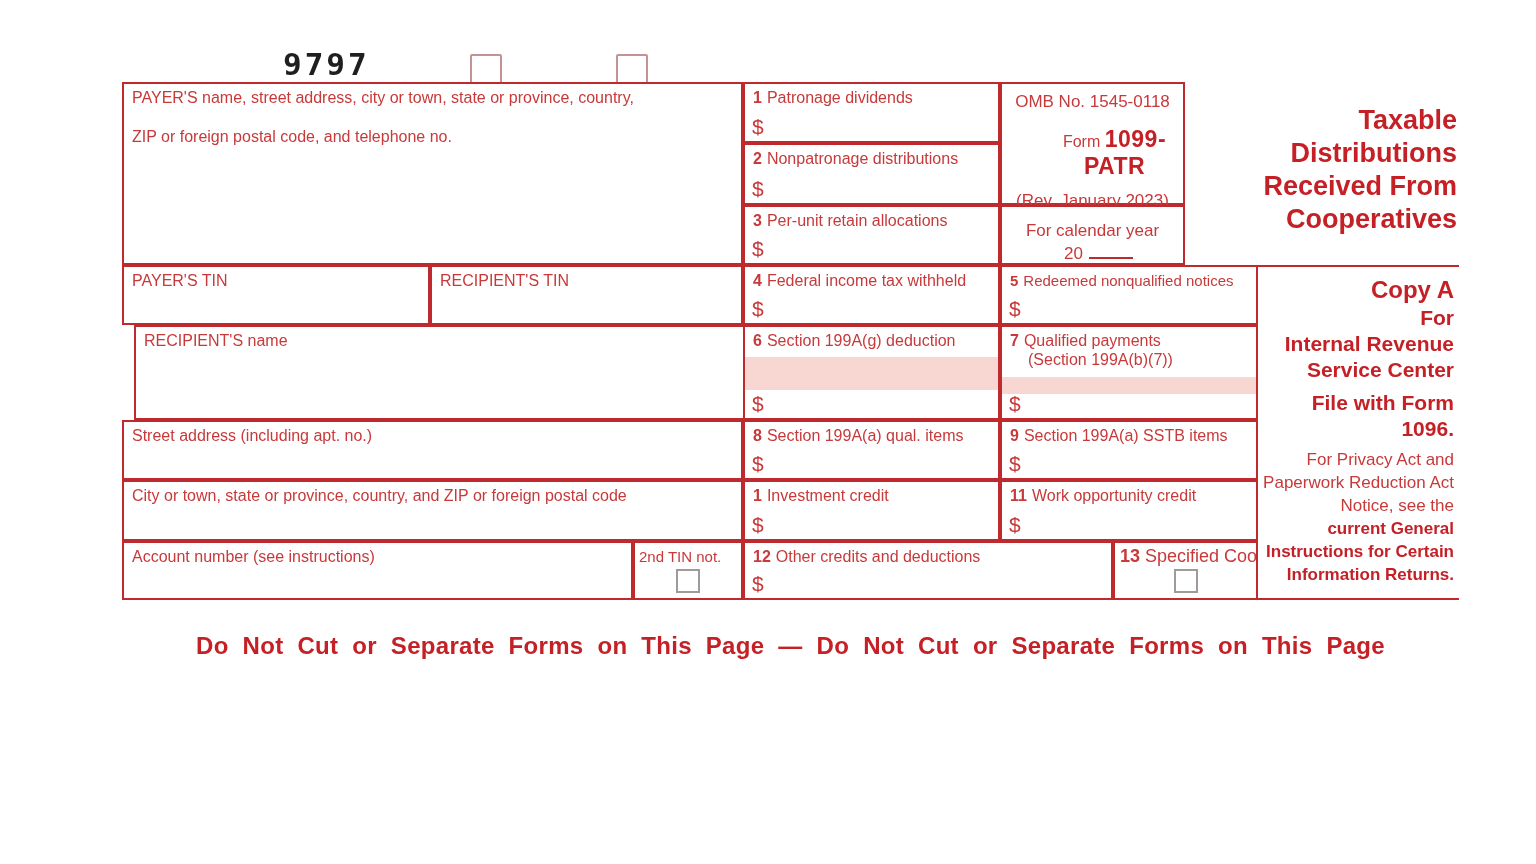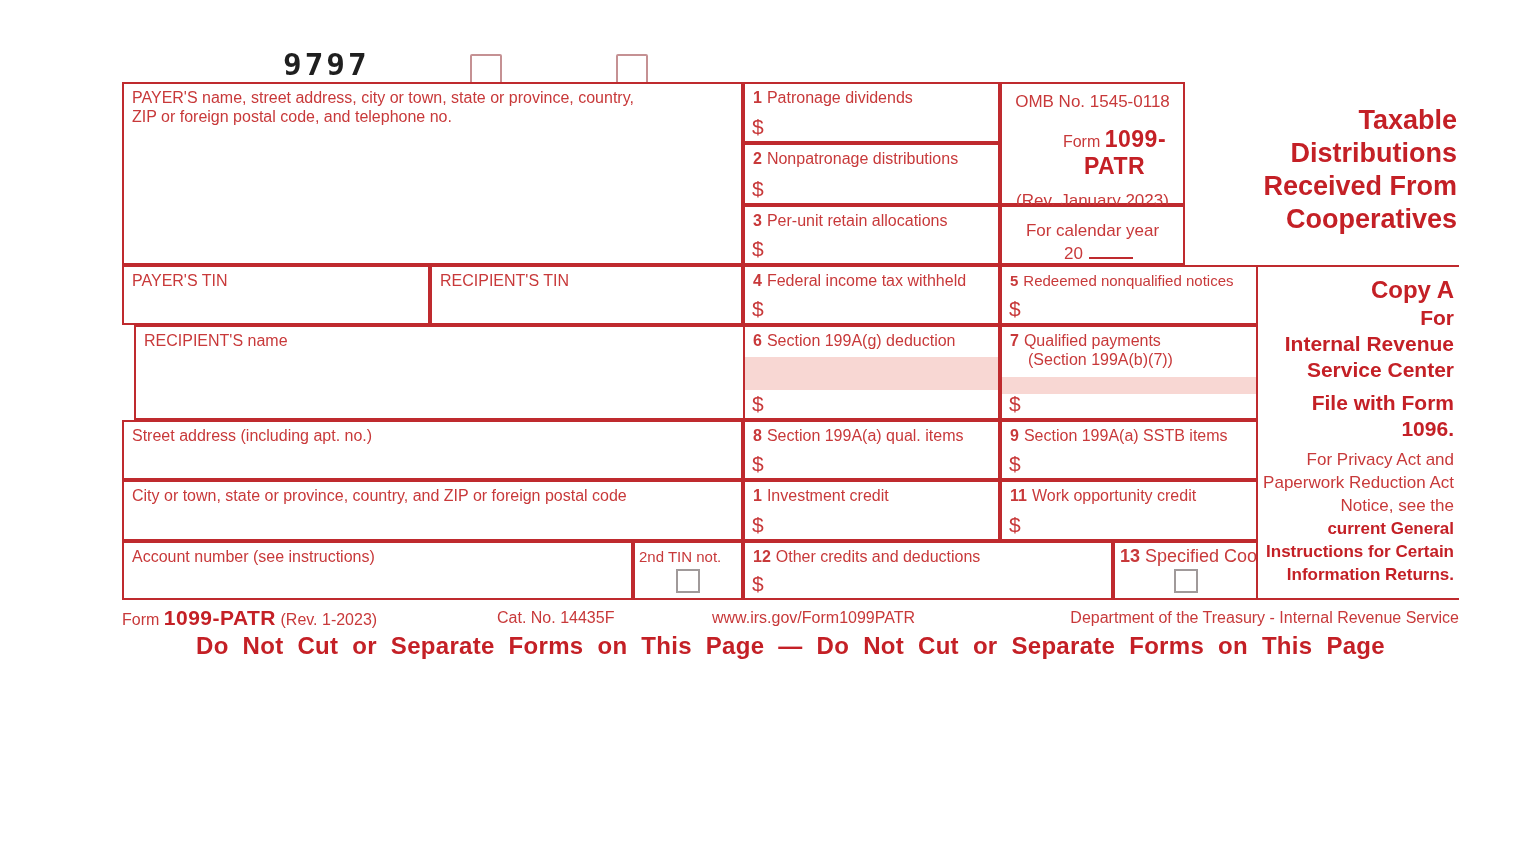--- a/index.html
+++ b/index.html
@@ -50,21 +50,21 @@
   <div class="top-chk" style="left:470px;top:54px;"></div>
   <div class="top-chk-label" style="left:507px;top:52px;">VOID</div>
   <div class="top-chk" style="left:616px;top:54px;"></div>
   <div class="top-chk-label" style="left:652px;top:52px;">CORRECTED</div>
 
   <div class="form">
 
     <div class="cell" style="left:0;top:0;width:621px;height:183px;">
       <div class="lbl">
         <span style="display:block;">PAYER'S name, street address, city or town, state or province, country,</span>
-        <span style="display:block;">ZIP or foreign postal code, and telephone no.</span>
+        <span style="display:block;margin-top:20px;">ZIP or foreign postal code, and telephone no.</span>
       </div>
     </div>
 
     <div class="cell" style="left:0;top:183px;width:308px;height:60px;">
       <div class="lbl">PAYER'S TIN</div>
     </div>
     <div class="cell" style="left:308px;top:183px;width:313px;height:60px;">
       <div class="lbl">RECIPIENT'S TIN</div>
     </div>
 
@@ -191,25 +191,15 @@
       <div class="ca-big">Copy A</div>
       <div class="ca-med">For</div>
       <div class="ca-med">Internal Revenue</div>
       <div class="ca-med">Service Center</div>
       <div class="ca-file">File with Form 1096.</div>
       <div class="ca-priv">For Privacy Act and Paperwork Reduction Act Notice, see the</div>
       <div class="ca-priv-b">current General Instructions for Certain Information Returns.</div>
     </div>
   </div>
 
-  <div class="footer-row">
-    <div class="fr-item fr-form" style="left:0;top:0;">
-      <span>Form</span>
-      <b>1099-PATR</b>
-      <span>(Rev. 1-2023)</span>
-    </div>
-    <div class="fr-item" style="left:375px;">Cat. No. 14435F</div>
-    <div class="fr-item" style="left:590px;">www.irs.gov/Form1099PATR</div>
-    <div class="fr-item" style="right:0;">Department of the Treasury - Internal Revenue Service</div>
-  </div>
   <div class="do-not-cut">Do Not Cut or Separate Forms on This Page — Do Not Cut or Separate Forms on This Page</div>
 
 </div>
 
 </body></html>

